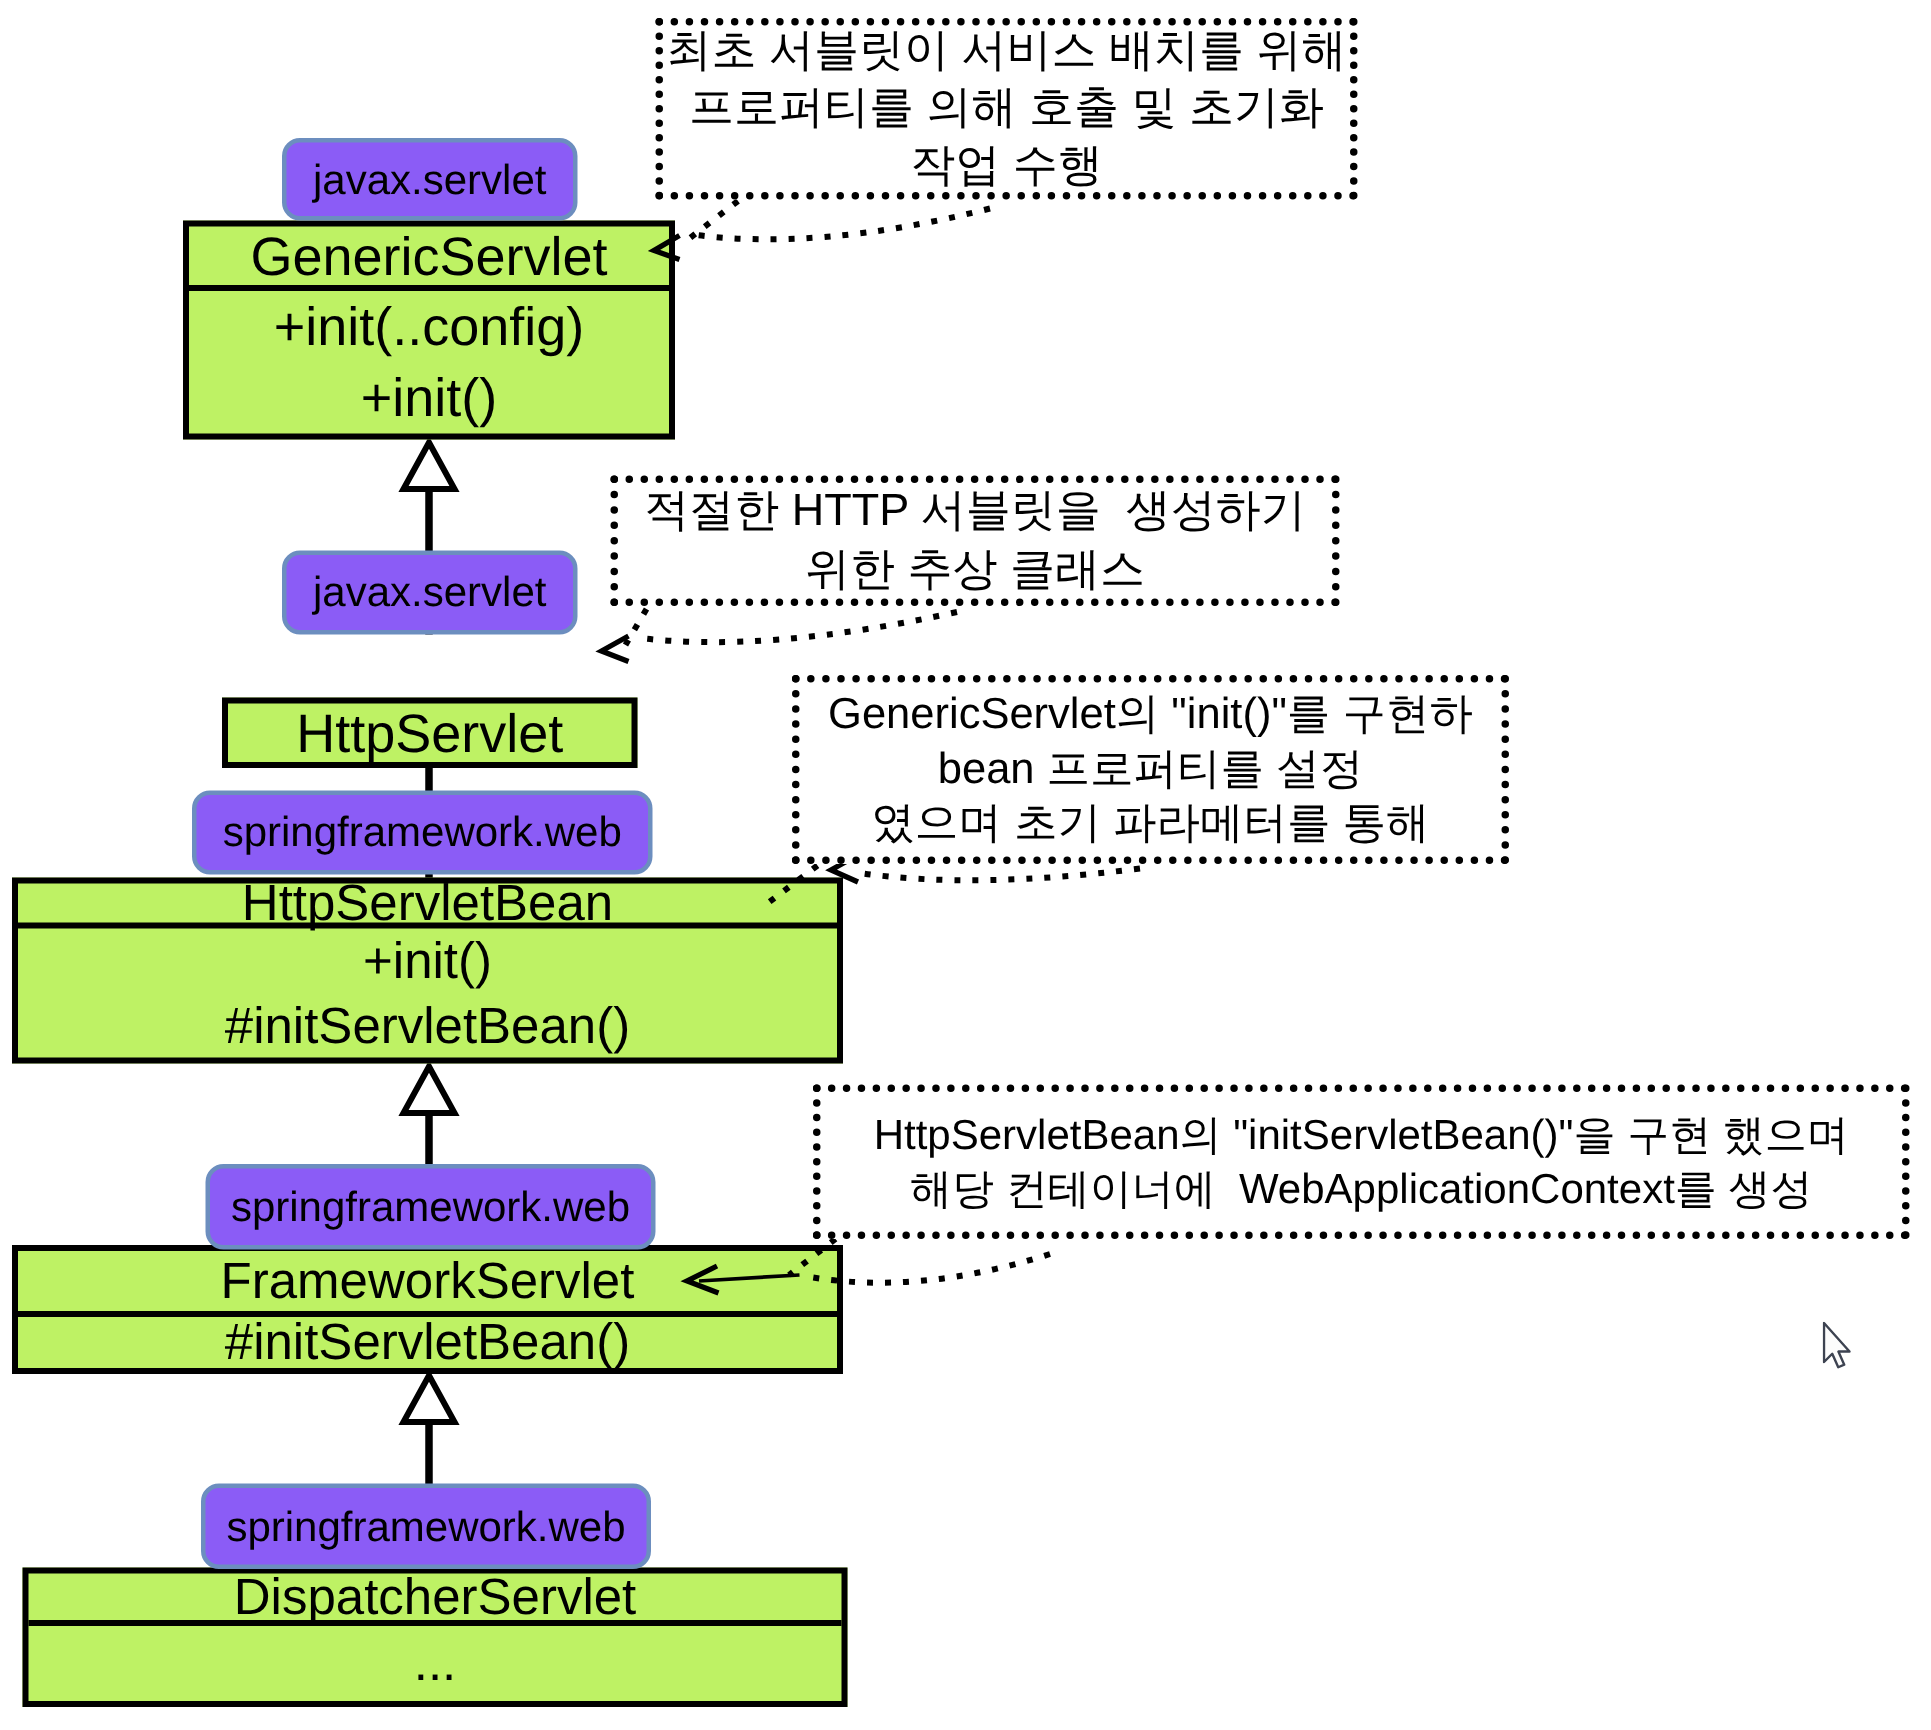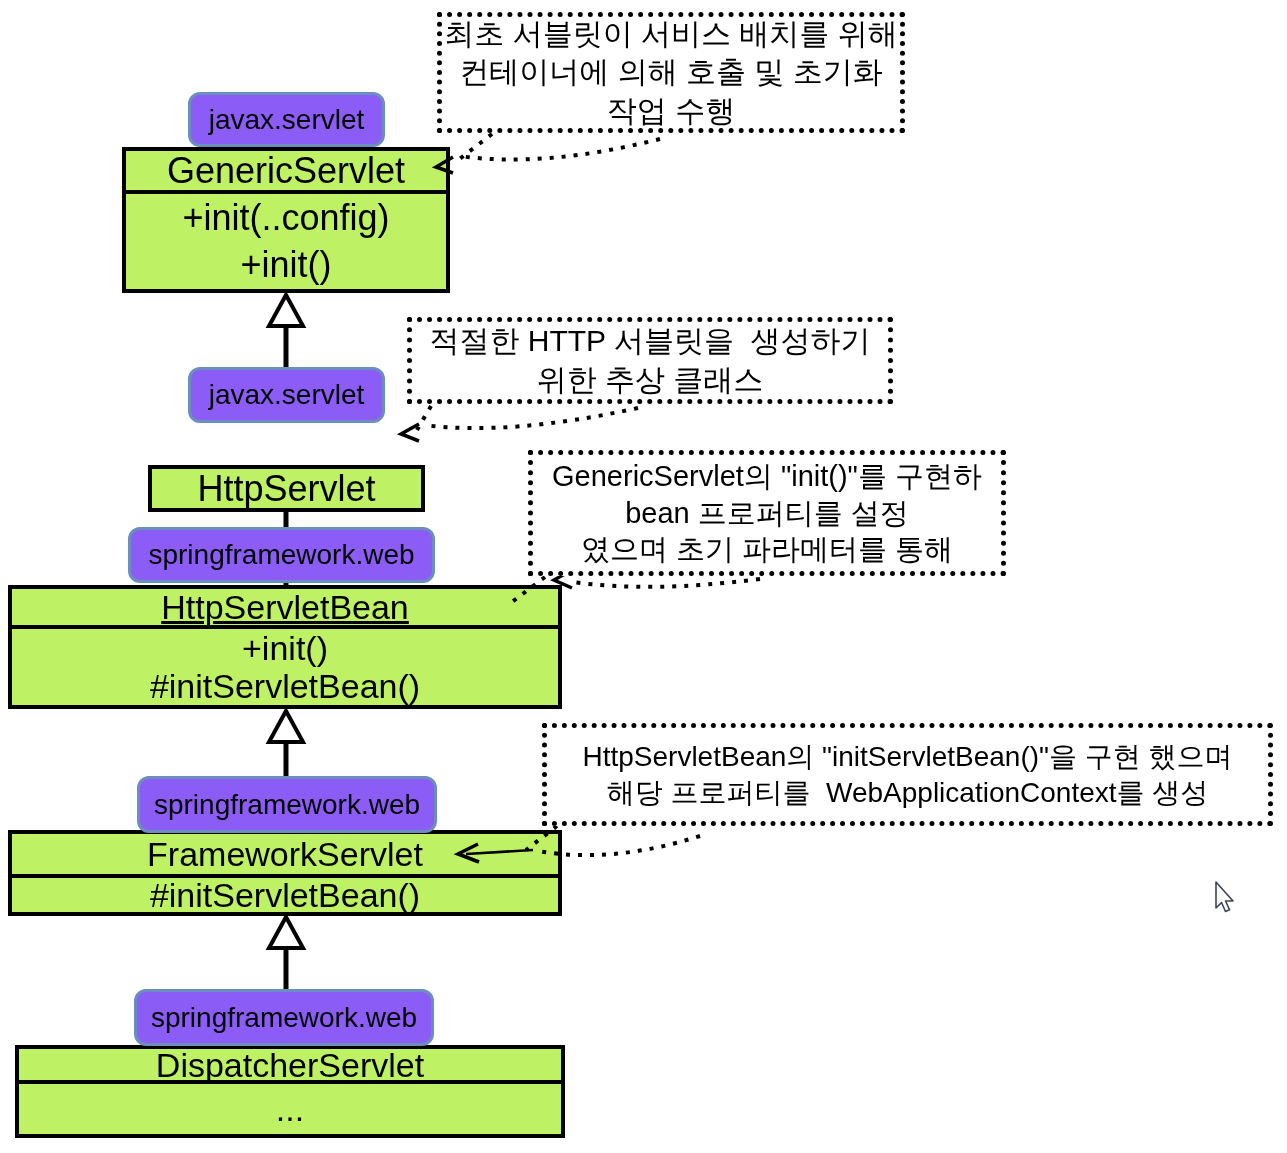--- a/index.html
+++ b/index.html
@@ -26,21 +26,21 @@
           z-index:5; text-align:center; }
   .note .ln { white-space:pre; line-height:1.27; }
   #note1 { left:437px; top:12px;  width:468px; height:121px; font-size:30px; }
   #note2 { left:407px; top:317px; width:486px; height:87px;  font-size:30px; }
   #note3 { left:528px; top:450px; width:478px; height:126px; font-size:29px; }
   #note4 { left:542px; top:723px; width:731px; height:103px; font-size:28px; }
   #box1 { left:122px; top:147px;  width:328px; height:146px; }
   #box1 .title { height:43px; }
   #box2 { left:148px; top:421px;  width:277px; height:47px;margin-top:44px; }
   #box3 { left:8px;   top:585px;  width:554px; height:124px; }
-  #box3 .title { height:40px;text-decoration:underline; }
+  #box3 .title { height:30px; }
   #box4 { left:8px;   top:830px;  width:554px; height:86px; }
   #box4 .title { height:44px; }
   #box5 { left:15px;  top:1045px; width:550px; height:93px; }
   #box5 .title { height:35px; }
   #tag1 { left:188px; top:92px;  width:197px; height:55px; }
   #tag2 { left:188px; top:367px; width:197px; height:56px; }
   #tag3 { left:128px; top:527px; width:307px; height:56px; }
   #tag4 { left:137px; top:776px; width:300px; height:57px; }
   #tag5 { left:134px; top:989px; width:300px; height:57px; }
   .cursor { position:absolute; left:1215px; top:881px; z-index:6; }
@@ -128,34 +128,34 @@
     <g stroke="#000" fill="none">
       <path d="M557,826 L526,850" stroke-width="4" stroke-dasharray="4 8"></path>
       <path d="M700,836 Q612,864 538,851" stroke-width="4" stroke-dasharray="4 8"></path>
       <line x1="533" y1="850" x2="466" y2="854" stroke-width="2.5"></line>
       <polyline points="478,844 458,854 479,862" stroke-width="3.5"></polyline>
     </g>
   </svg>
 
   <div class="note" id="note1">
     <div class="ln">최초 서블릿이 서비스 배치를 위해</div>
-    <div class="ln">컨테이너에 의해 호출 및 초기화</div>
+    <div class="ln">프로퍼티를 의해 호출 및 초기화</div>
     <div class="ln">작업 수행</div>
   </div>
   <div class="note" id="note2">
     <div class="ln">적절한 HTTP 서블릿을  생성하기</div>
     <div class="ln">위한 추상 클래스</div>
   </div>
   <div class="note" id="note3">
     <div class="ln">GenericServlet의 "init()"를 구현하</div>
     <div class="ln">bean 프로퍼티를 설정</div>
     <div class="ln">였으며 초기 파라메터를 통해</div>
   </div>
   <div class="note" id="note4">
     <div class="ln">HttpServletBean의 "initServletBean()"을 구현 했으며</div>
-    <div class="ln">해당 프로퍼티를  WebApplicationContext를 생성</div>
+    <div class="ln">해당 컨테이너에  WebApplicationContext를 생성</div>
   </div>
 
   <svg class="cursor" width="24" height="34" viewBox="0 0 24 34">
     <path d="M1 1 L1 27 L6.5 21.5 L10.5 30.5 L14.5 28.8 L10.6 20 L18 20 Z" fill="#fcfcfc" stroke="#3d4351" stroke-width="1.6" stroke-linejoin="round"></path>
   </svg>
 
 </div>
 
 </body></html>

